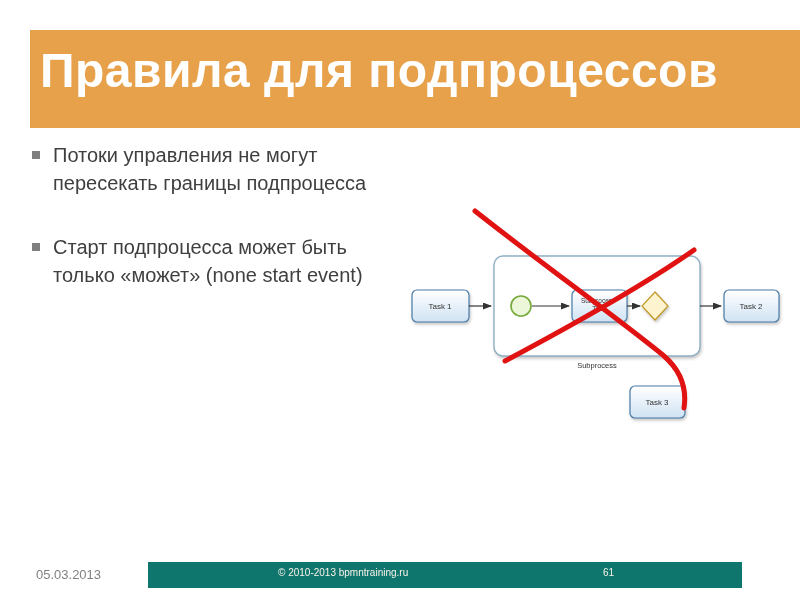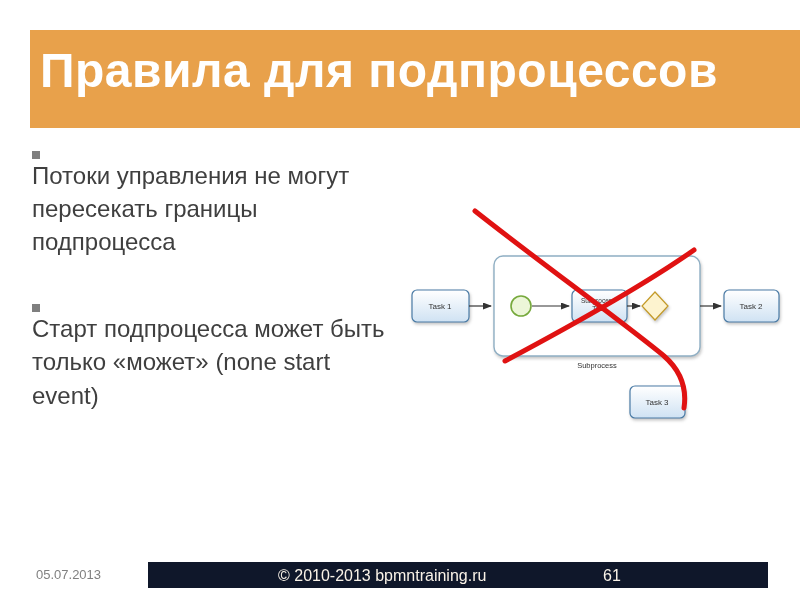--- a/index.html
+++ b/index.html
@@ -16,37 +16,37 @@
     margin:0;padding:13px 0 0 10px;
     font-size:48px;font-weight:700;color:#ffffff;letter-spacing:0.5px;
     white-space:nowrap;
   }
   
   .bullets{
     position:absolute;left:32px;top:142px;width:360px;
     list-style:none;margin:0;padding:0;
   }
   .bullets li{
-    display:flex;margin-bottom:37px;
-    font-size:24px;line-height:1.38;color:#3f3f3f;flex-direction:column;
+    display:flex;gap:13px;margin-bottom:37px;
+    font-size:20px;line-height:1.38;color:#3f3f3f;
   }
   .bullet-marker{
     flex:0 0 auto;width:8px;height:8px;background:#7f7f7f;margin-top:9px;
   }
   
   .diagram{position:absolute;left:392px;top:188px;width:406px;height:262px;}
   .shape{filter:drop-shadow(1.5px 2px 1.5px rgba(90,90,90,0.35));}
   .flow{stroke:#333;stroke-width:1.2;fill:none;}
   svg text{fill:#333;}
   .redline{stroke:#E01212;stroke-width:5;fill:none;stroke-linecap:round;}
   
   .footer-date{position:absolute;left:36px;top:567px;font-size:13px;color:#808080;}
   .footer-bar{
     position:absolute;left:148px;top:562px;width:594px;height:26px;
-    background:#0f172a;color:#faf3e8;font-size:16px;padding-left:26px;
+    background:#0f766e;color:#faf3e8;font-size:10px;
   }
   .footer-copy{position:absolute;left:130px;top:5px;}
   .footer-page{position:absolute;left:455px;top:5px;}
 </style>
 </head>
 <body>
 
 <div class="slide">
 
   <div class="title-band">
@@ -104,19 +104,19 @@
       <text x="359" y="121" font-size="8" text-anchor="middle">Task 2</text>
 
       <rect class="shape" x="238" y="198" width="55" height="32" rx="5" fill="url(#taskGrad)" stroke="#4A7BA6" stroke-width="1.2"></rect>
       <text x="265" y="217" font-size="8" text-anchor="middle">Task 3</text>
 
       <path class="redline" d="M 83 23 C 145 72, 232 135, 272 168 C 288 182, 295 200, 292 220"></path>
       <path class="redline" d="M 302 62 C 255 95, 175 140, 113 173"></path>
     </svg>
   </div>
 
-  <span class="footer-date">05.07.2013</span>
+  <span class="footer-date">05.03.2013</span>
   <div class="footer-bar">
     <span class="footer-copy">© 2010-2013 bpmntraining.ru</span>
     <span class="footer-page">61</span>
   </div>
 
 </div>
 
 </body></html>

